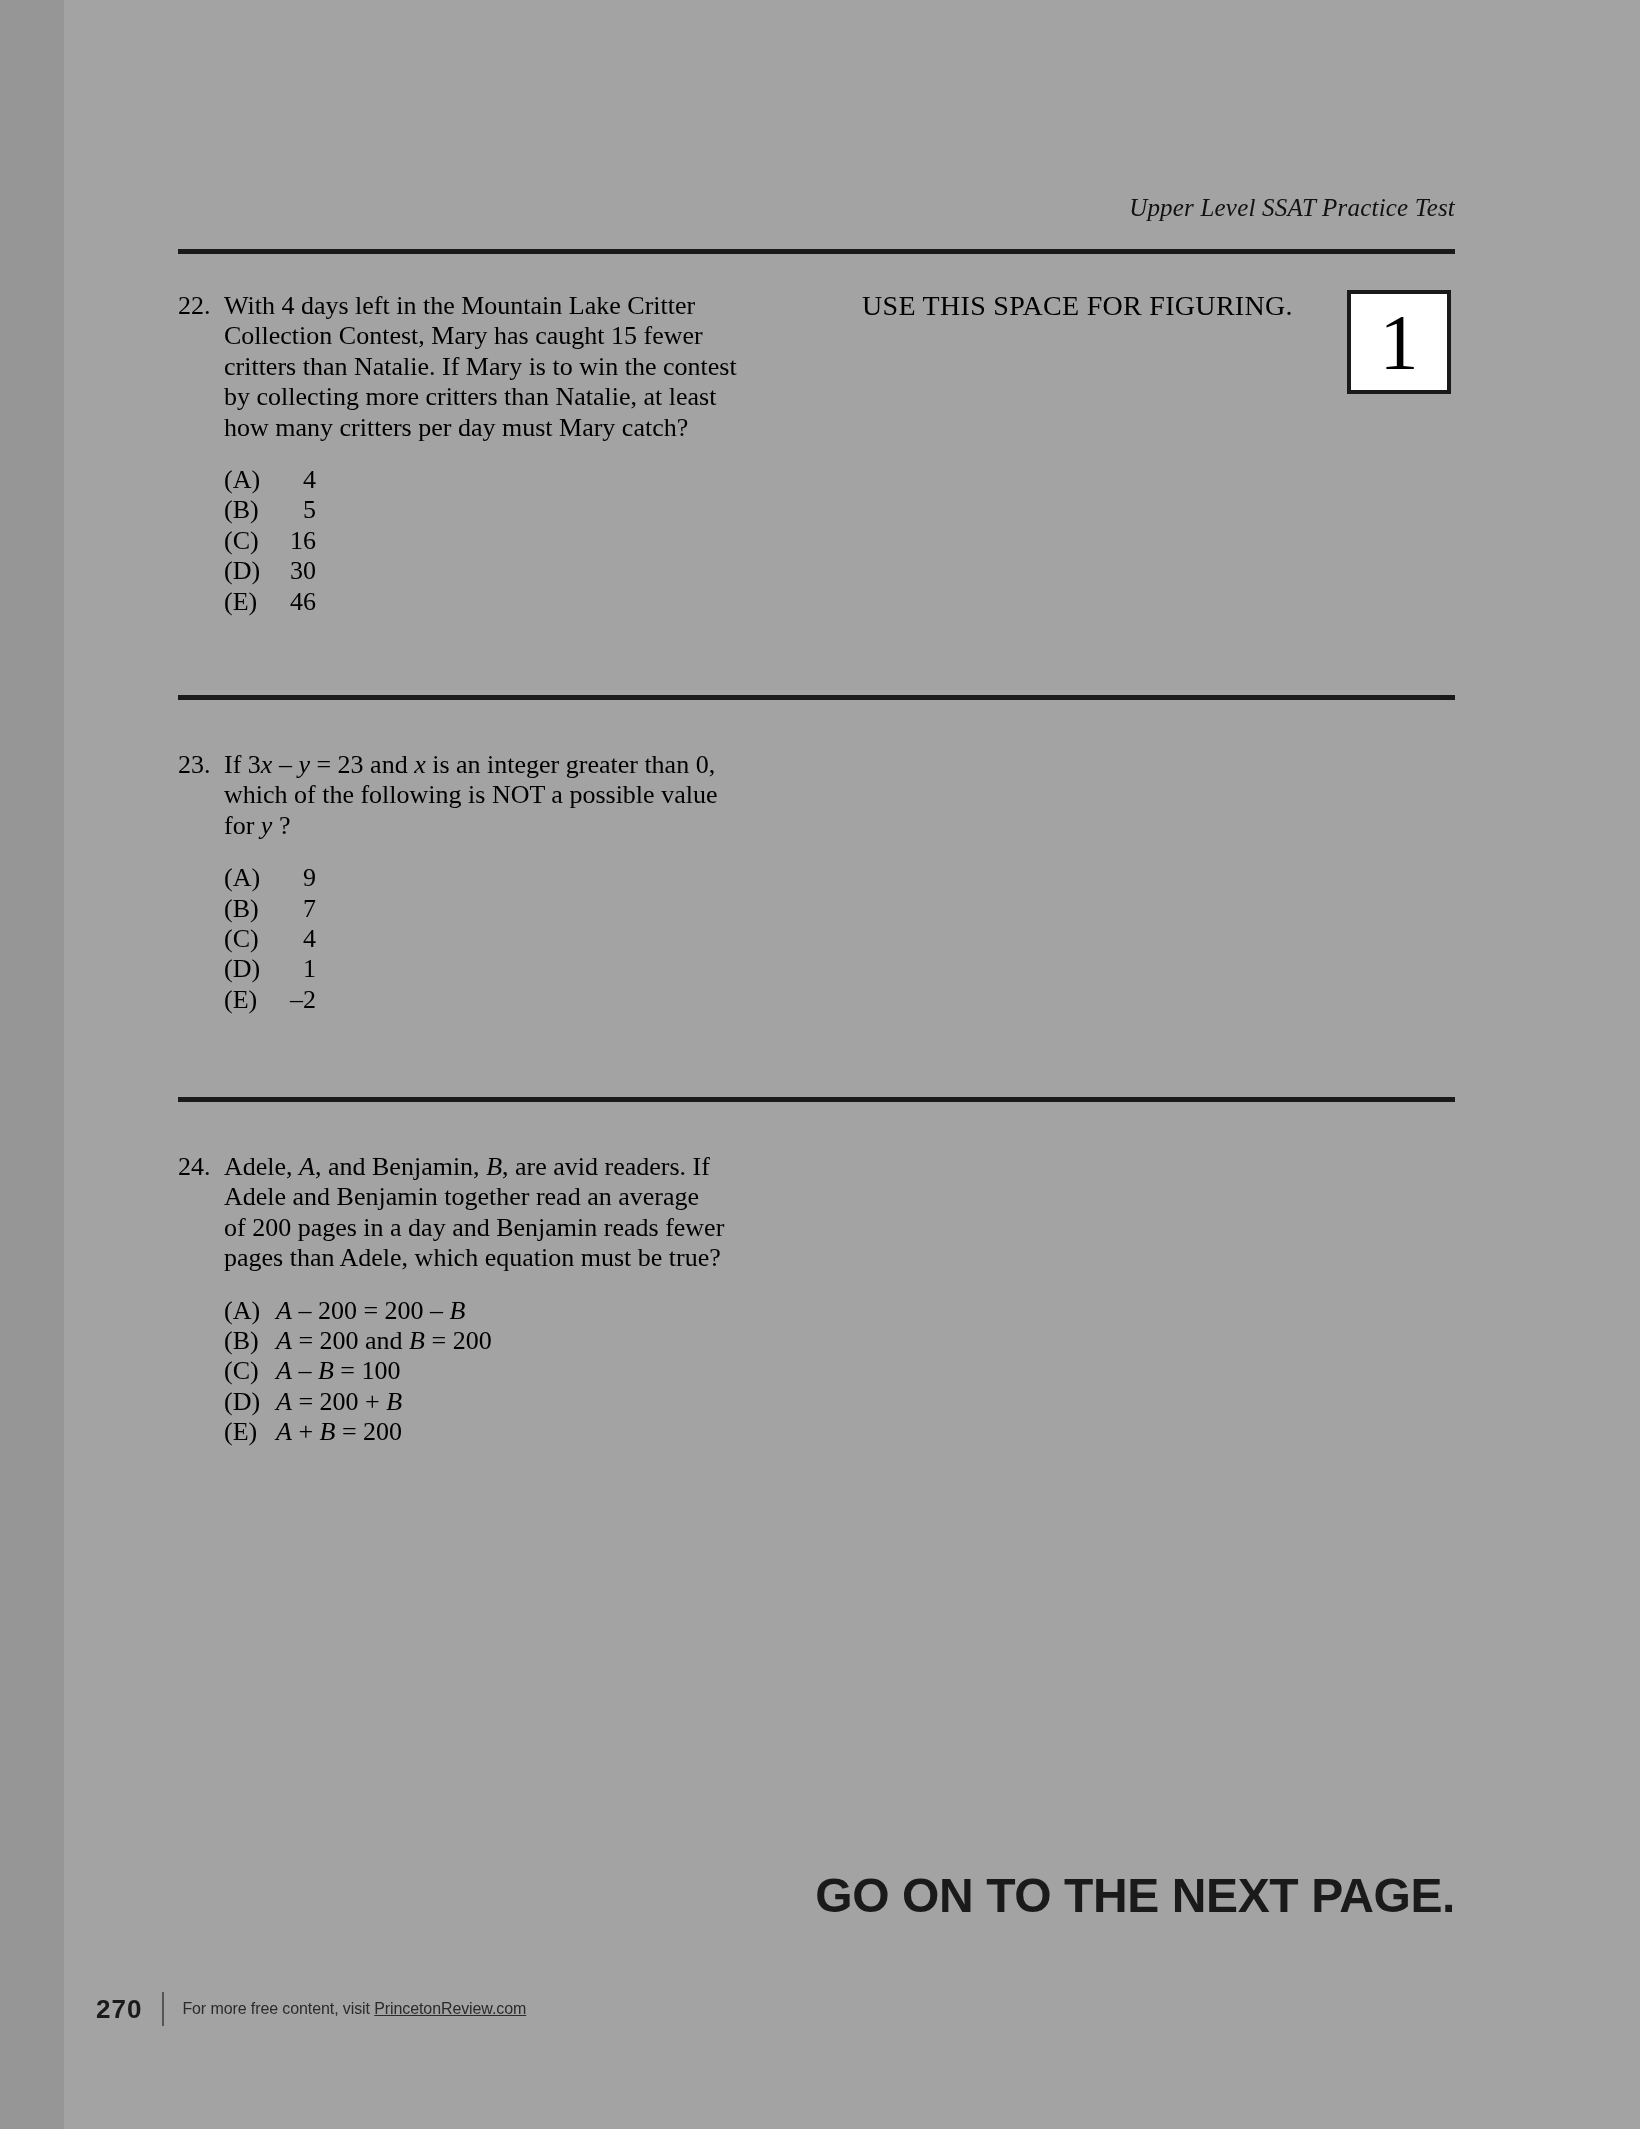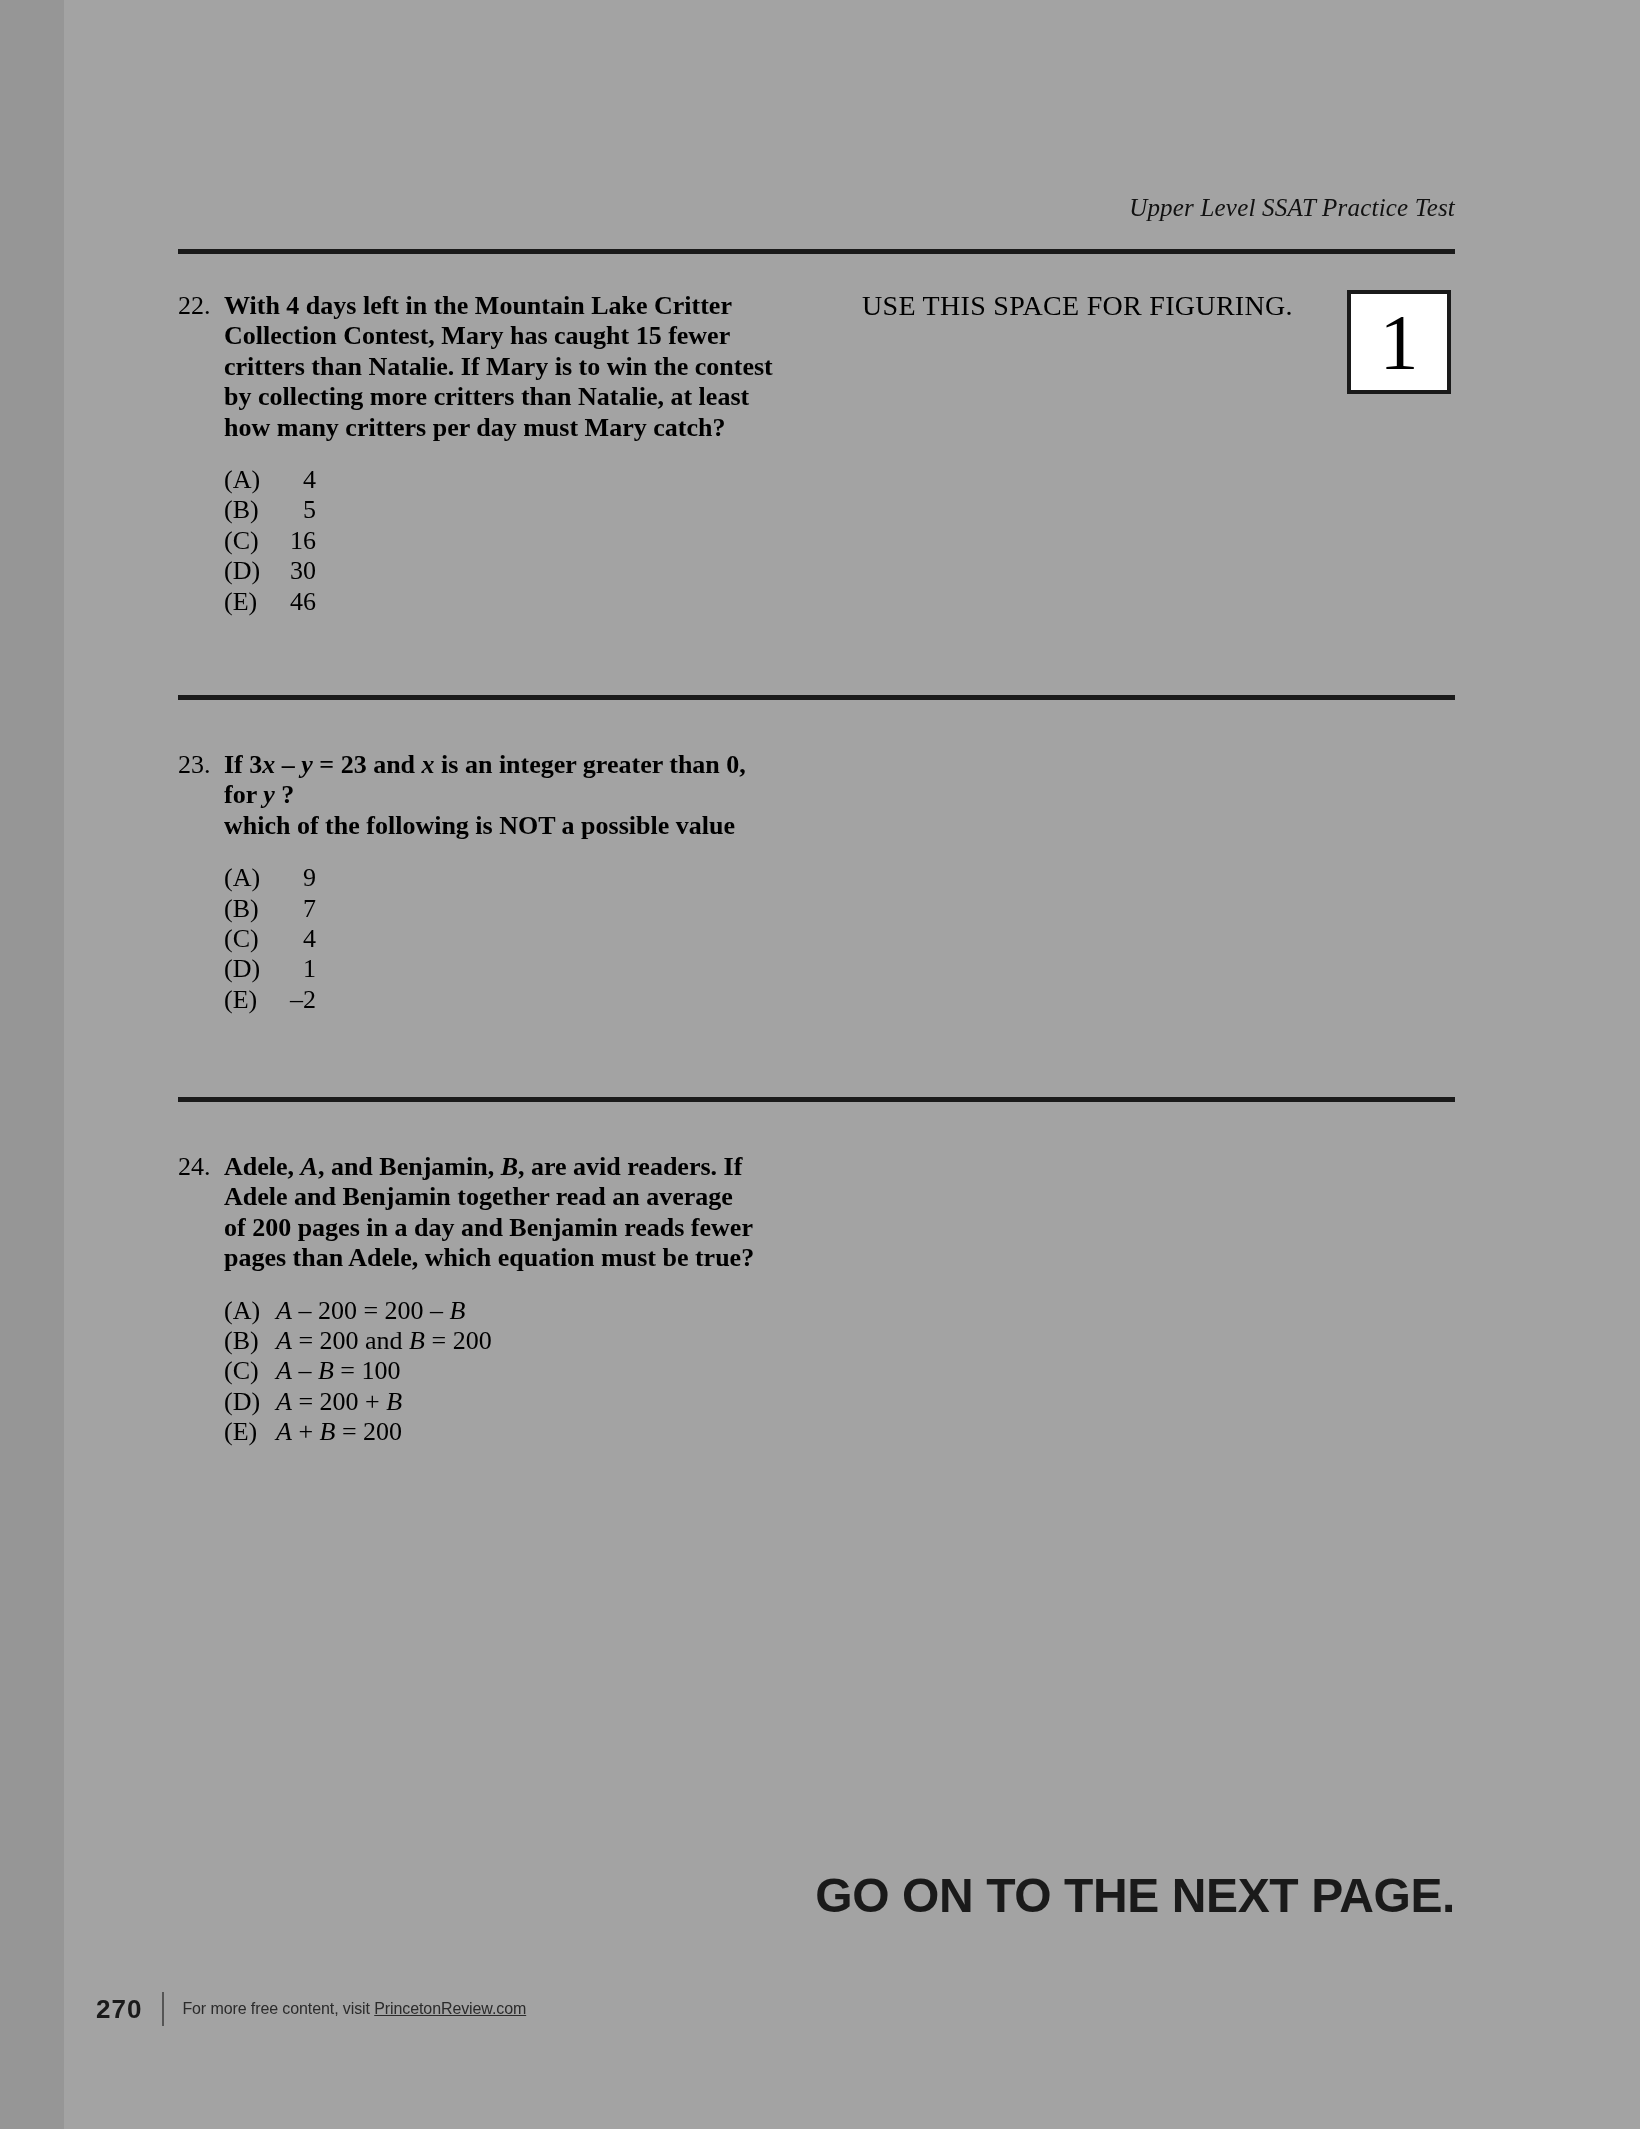--- a/index.html
+++ b/index.html
@@ -97,21 +97,20 @@
     width: 46px;
     flex: 0 0 46px;
     font-size: 26px;
     line-height: 30.4px;
     text-align: left;
   }
   .q-stem {
     flex: 1 1 auto;
     font-size: 26px;
     line-height: 30.4px;
-    font-weight: bold;
   }
   .q-stem .line { display: block; white-space: nowrap; }
   .q-stem i, .choice-text i { font-style: italic; }
 
   .choices {
     margin-top: 22px;
     margin-left: 46px;
   }
   .choice {
     display: flex;
@@ -229,22 +228,22 @@
     </div>
   </div>
 
   <div class="rule rule-q22"></div>
 
   <div class="question q23">
     <div class="q-row">
       <div class="q-num">23.</div>
       <div class="q-stem">
         <span class="line">If 3<i>x</i> – <i>y</i> = 23 and <i>x</i> is an integer greater than 0,</span>
+        <span class="line">which of the following is NOT a possible value</span>
         <span class="line">for <i>y</i> ?</span>
-        <span class="line">which of the following is NOT a possible value</span>
       </div>
     </div>
     <div class="choices">
       <div class="choice">
         <span class="choice-letter">(A)</span>
         <span class="choice-value">9</span>
       </div>
       <div class="choice">
         <span class="choice-letter">(B)</span>
         <span class="choice-value">7</span>

